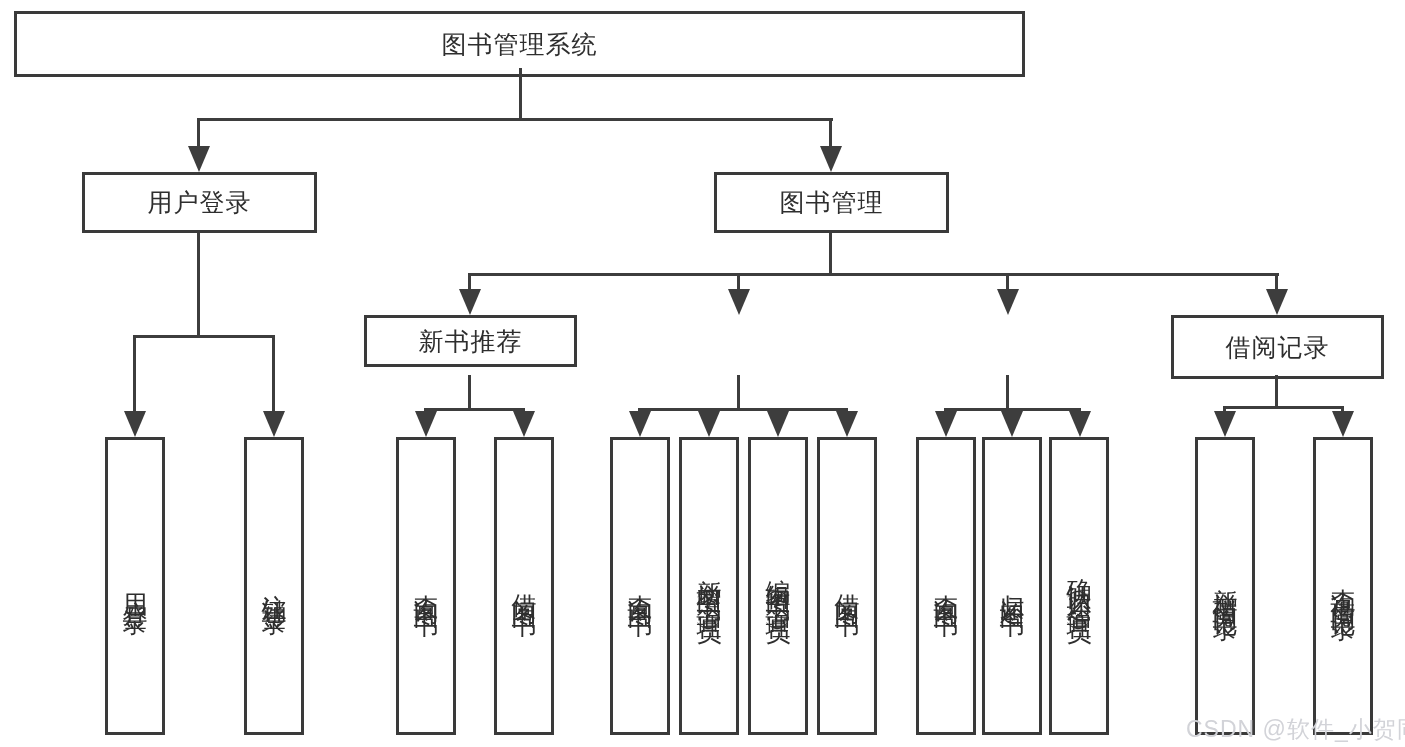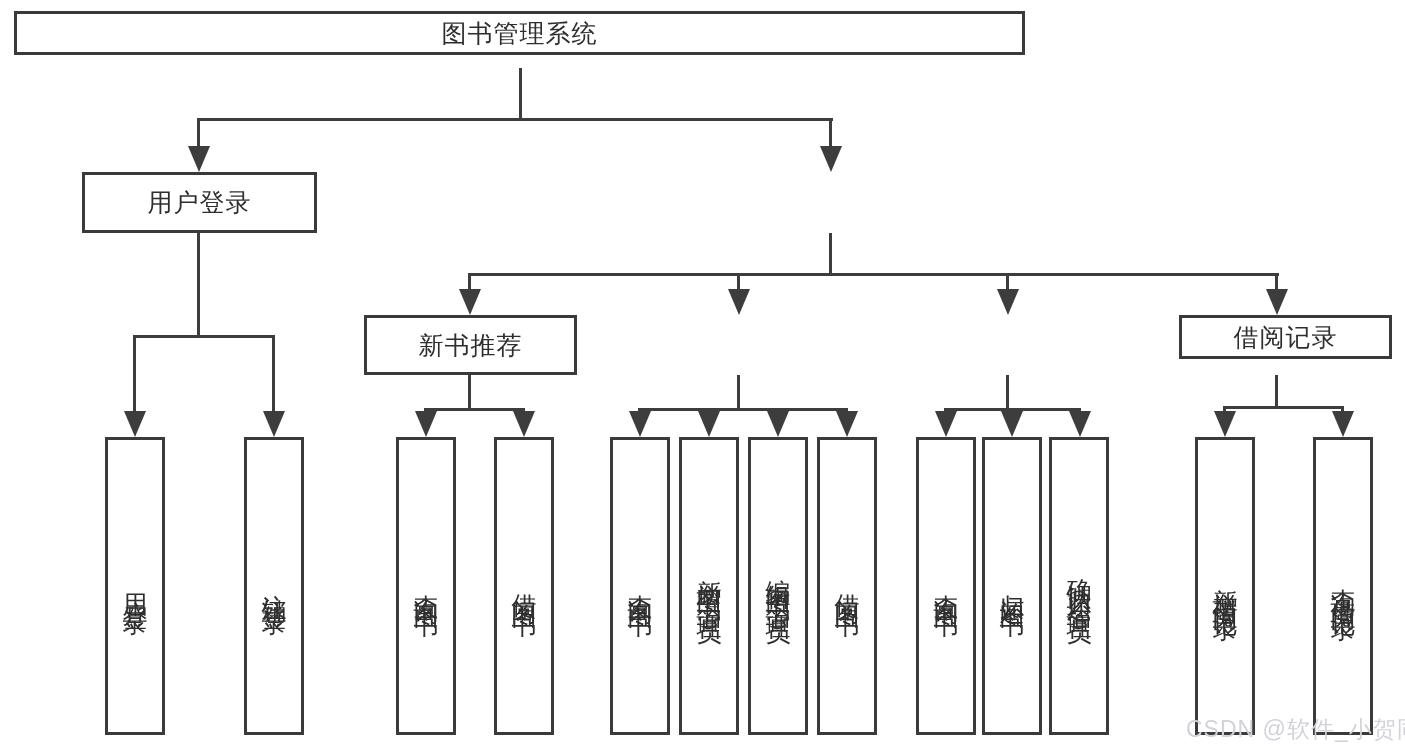--- a/index.html
+++ b/index.html
@@ -58,57 +58,60 @@
     letter-spacing:1px;
     z-index:10;
     white-space:nowrap;
   }
 </style>
 </head>
 <body>
 
 <div class="canvas">
 
-  <div class="hbox" style="left:14px;top:11px;width:1011px;height:44px;align-items:center;">
+  <div class="hbox" style="left:14px;top:11px;width:1011px;height:66px;align-items:center;">
     <span>图书管理系统</span>
   </div>
 
   <div class="line" style="left:519px;top:68px;width:3px;height:50px;"></div>
   <div class="line" style="left:197px;top:118px;width:636px;height:3px;"></div>
   <div class="line" style="left:197px;top:118px;width:3px;height:32px;"></div>
   <div class="arrow" style="left:188px;top:146px;"></div>
   <div class="line" style="left:829px;top:118px;width:3px;height:32px;"></div>
   <div class="arrow" style="left:820px;top:146px;"></div>
 
   <div class="hbox" style="left:82px;top:172px;width:235px;height:61px;">
     <span>用户登录</span>
+  </div>
+  <div class="hbox" style="left:714px;top:172px;width:235px;height:61px;">
+    <span>图书管理</span>
   </div>
 
   <div class="line" style="left:197px;top:233px;width:3px;height:102px;"></div>
   <div class="line" style="left:133px;top:335px;width:142px;height:3px;"></div>
   <div class="line" style="left:133px;top:335px;width:3px;height:78px;"></div>
   <div class="arrow" style="left:124px;top:411px;"></div>
   <div class="line" style="left:272px;top:335px;width:3px;height:78px;"></div>
   <div class="arrow" style="left:263px;top:411px;"></div>
 
   <div class="line" style="left:829px;top:233px;width:3px;height:40px;"></div>
   <div class="line" style="left:468px;top:273px;width:811px;height:3px;"></div>
   <div class="line" style="left:468px;top:273px;width:3px;height:16px;"></div>
   <div class="arrow" style="left:459px;top:289px;"></div>
   <div class="line" style="left:737px;top:273px;width:3px;height:16px;"></div>
   <div class="arrow" style="left:728px;top:289px;"></div>
   <div class="line" style="left:1006px;top:273px;width:3px;height:16px;"></div>
   <div class="arrow" style="left:997px;top:289px;"></div>
   <div class="line" style="left:1275px;top:273px;width:3px;height:16px;"></div>
   <div class="arrow" style="left:1266px;top:289px;"></div>
 
-  <div class="hbox" style="left:364px;top:315px;width:213px;height:60px;">
+  <div class="hbox" style="left:364px;top:315px;width:213px;height:52px;">
     <span>新书推荐</span>
   </div>
-  <div class="hbox" style="left:1171px;top:315px;width:213px;height:44px;margin-left:8px;">
+  <div class="hbox" style="left:1171px;top:315px;width:213px;height:64px;">
     <span>借阅记录</span>
   </div>
 
   <div class="line" style="left:468px;top:375px;width:3px;height:33px;"></div>
   <div class="line" style="left:424px;top:408px;width:101px;height:3px;"></div>
   <div class="line" style="left:424px;top:408px;width:3px;height:6px;"></div>
   <div class="arrow" style="left:415px;top:411px;"></div>
   <div class="line" style="left:522px;top:408px;width:3px;height:6px;"></div>
   <div class="arrow" style="left:513px;top:411px;"></div>
 

